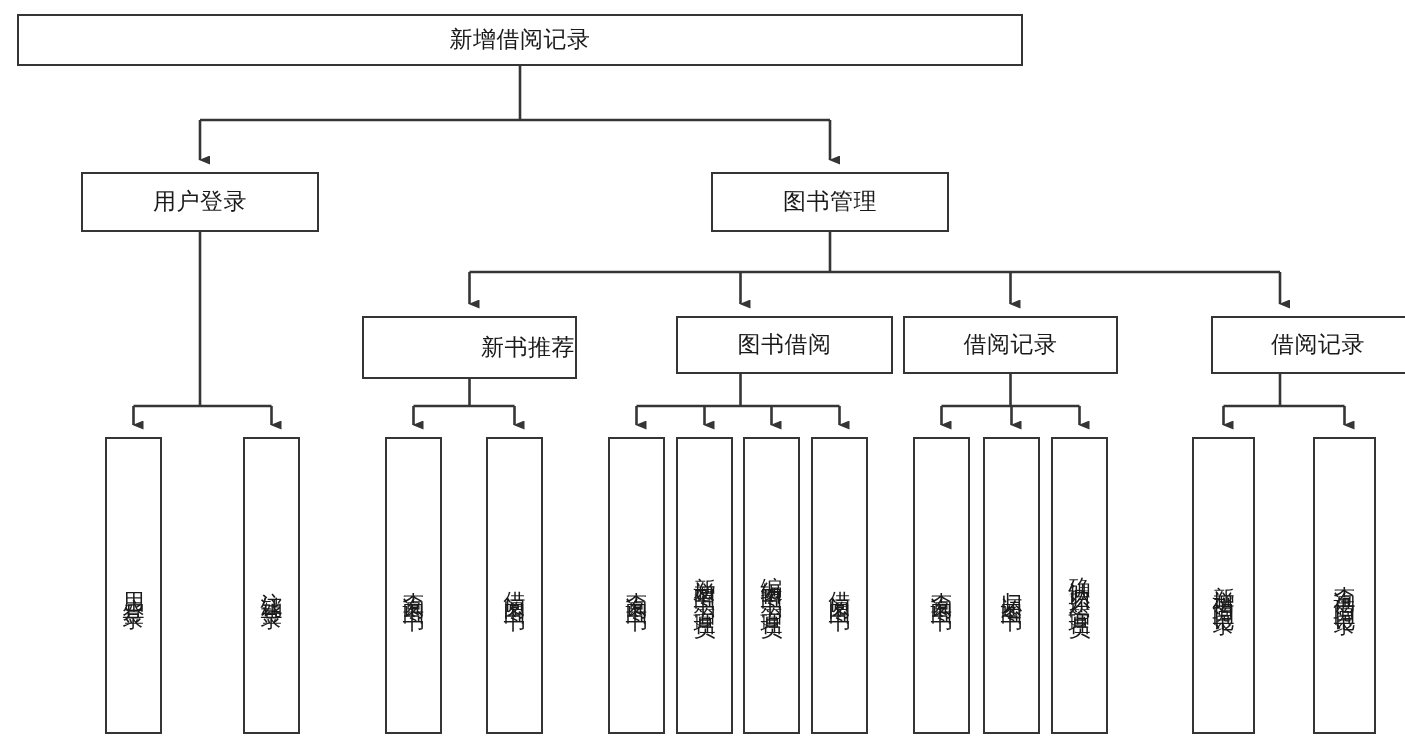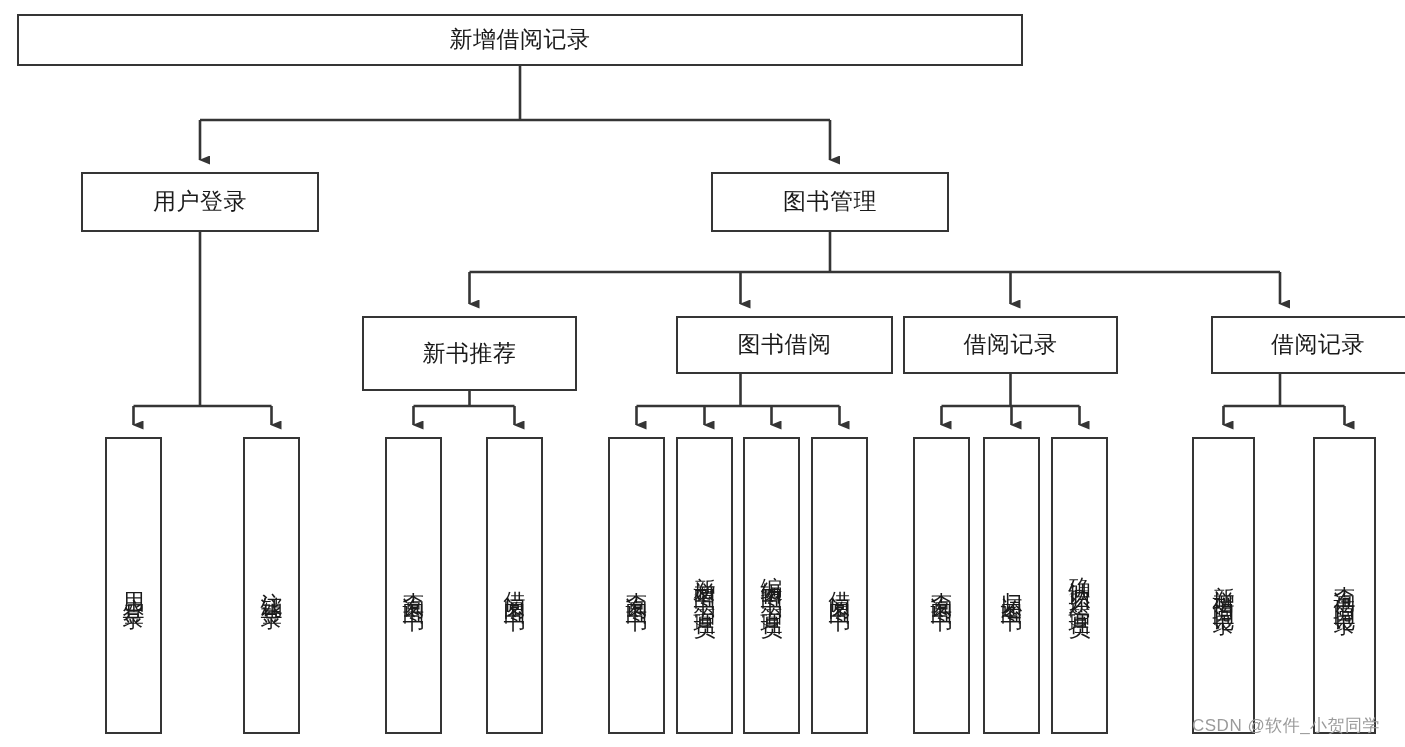--- a/index.html
+++ b/index.html
@@ -111,21 +111,21 @@
   <div id="nodes-layer">
       <div class="node-box" style="left: 17px; top: 14px; width: 1006px; height: 52px;">
         <span class="node-label-h">新增借阅记录</span>
       </div>
       <div class="node-box" style="left: 81px; top: 172px; width: 238px; height: 60px;">
         <span class="node-label-h">用户登录</span>
       </div>
       <div class="node-box" style="left: 711px; top: 172px; width: 238px; height: 60px; align-items: center;">
         <span class="node-label-h">图书管理</span>
       </div>
-      <div class="node-box" style="left: 362px; top: 316px; width: 215px; height: 75px;">
+      <div class="node-box" style="left: 362px; top: 316px; width: 215px; height: 63px; justify-content: flex-end;">
         <span class="node-label-h">新书推荐</span>
       </div>
       <div class="node-box" style="left: 632px; top: 316px; width: 217px; height: 58px; margin-left: 44px;">
         <span class="node-label-h">图书借阅</span>
       </div>
       <div class="node-box" style="left: 903px; top: 316px; width: 215px; height: 58px;">
         <span class="node-label-h">借阅记录</span>
       </div>
       <div class="node-box" style="left: 1173px; top: 316px; width: 214px; height: 58px; margin-left: 38px;">
         <span class="node-label-h">借阅记录</span>
@@ -164,14 +164,13 @@
         <span class="node-label-v">确认归还（管理员）</span>
       </div>
       <div class="node-box" style="left: 1192px; top: 437px; width: 63px; height: 297px;">
         <span class="node-label-v">新增借阅记录</span>
       </div>
       <div class="node-box" style="left: 1313px; top: 437px; width: 63px; height: 297px;">
         <span class="node-label-v">查询借阅记录</span>
       </div>
     </div>
 
-  <div class="watermark" style="left:1192px; top:714px;">CSDN @软件_小贺同学</div>
 </div>
 
 </body></html>

